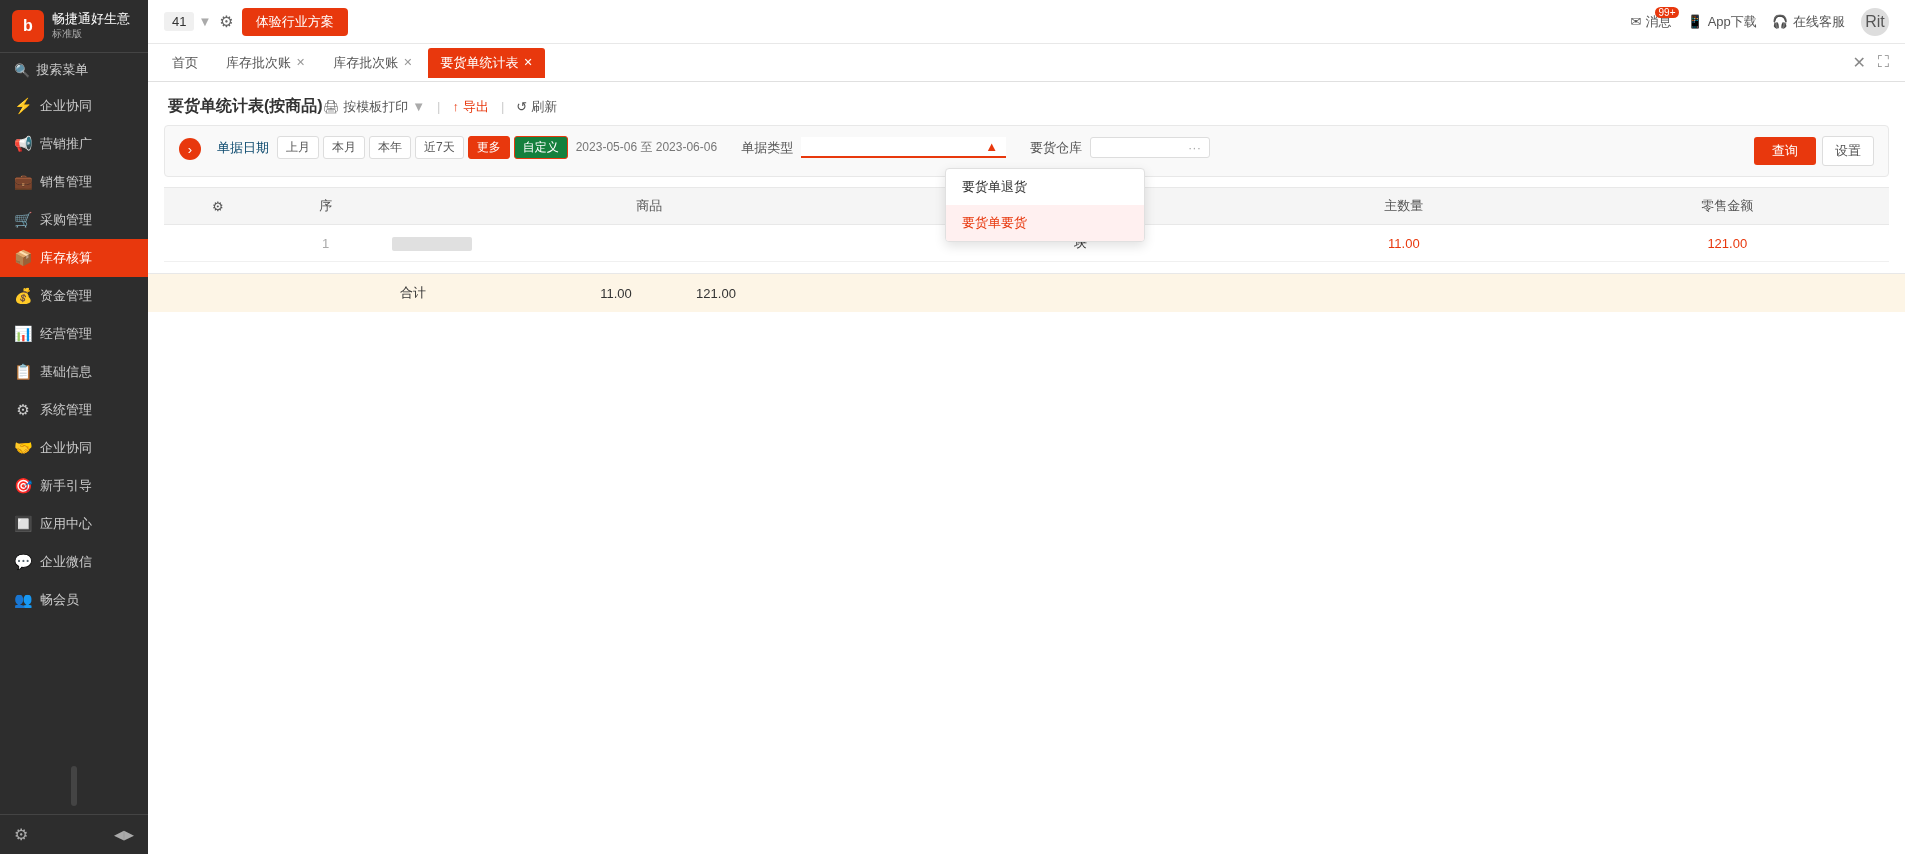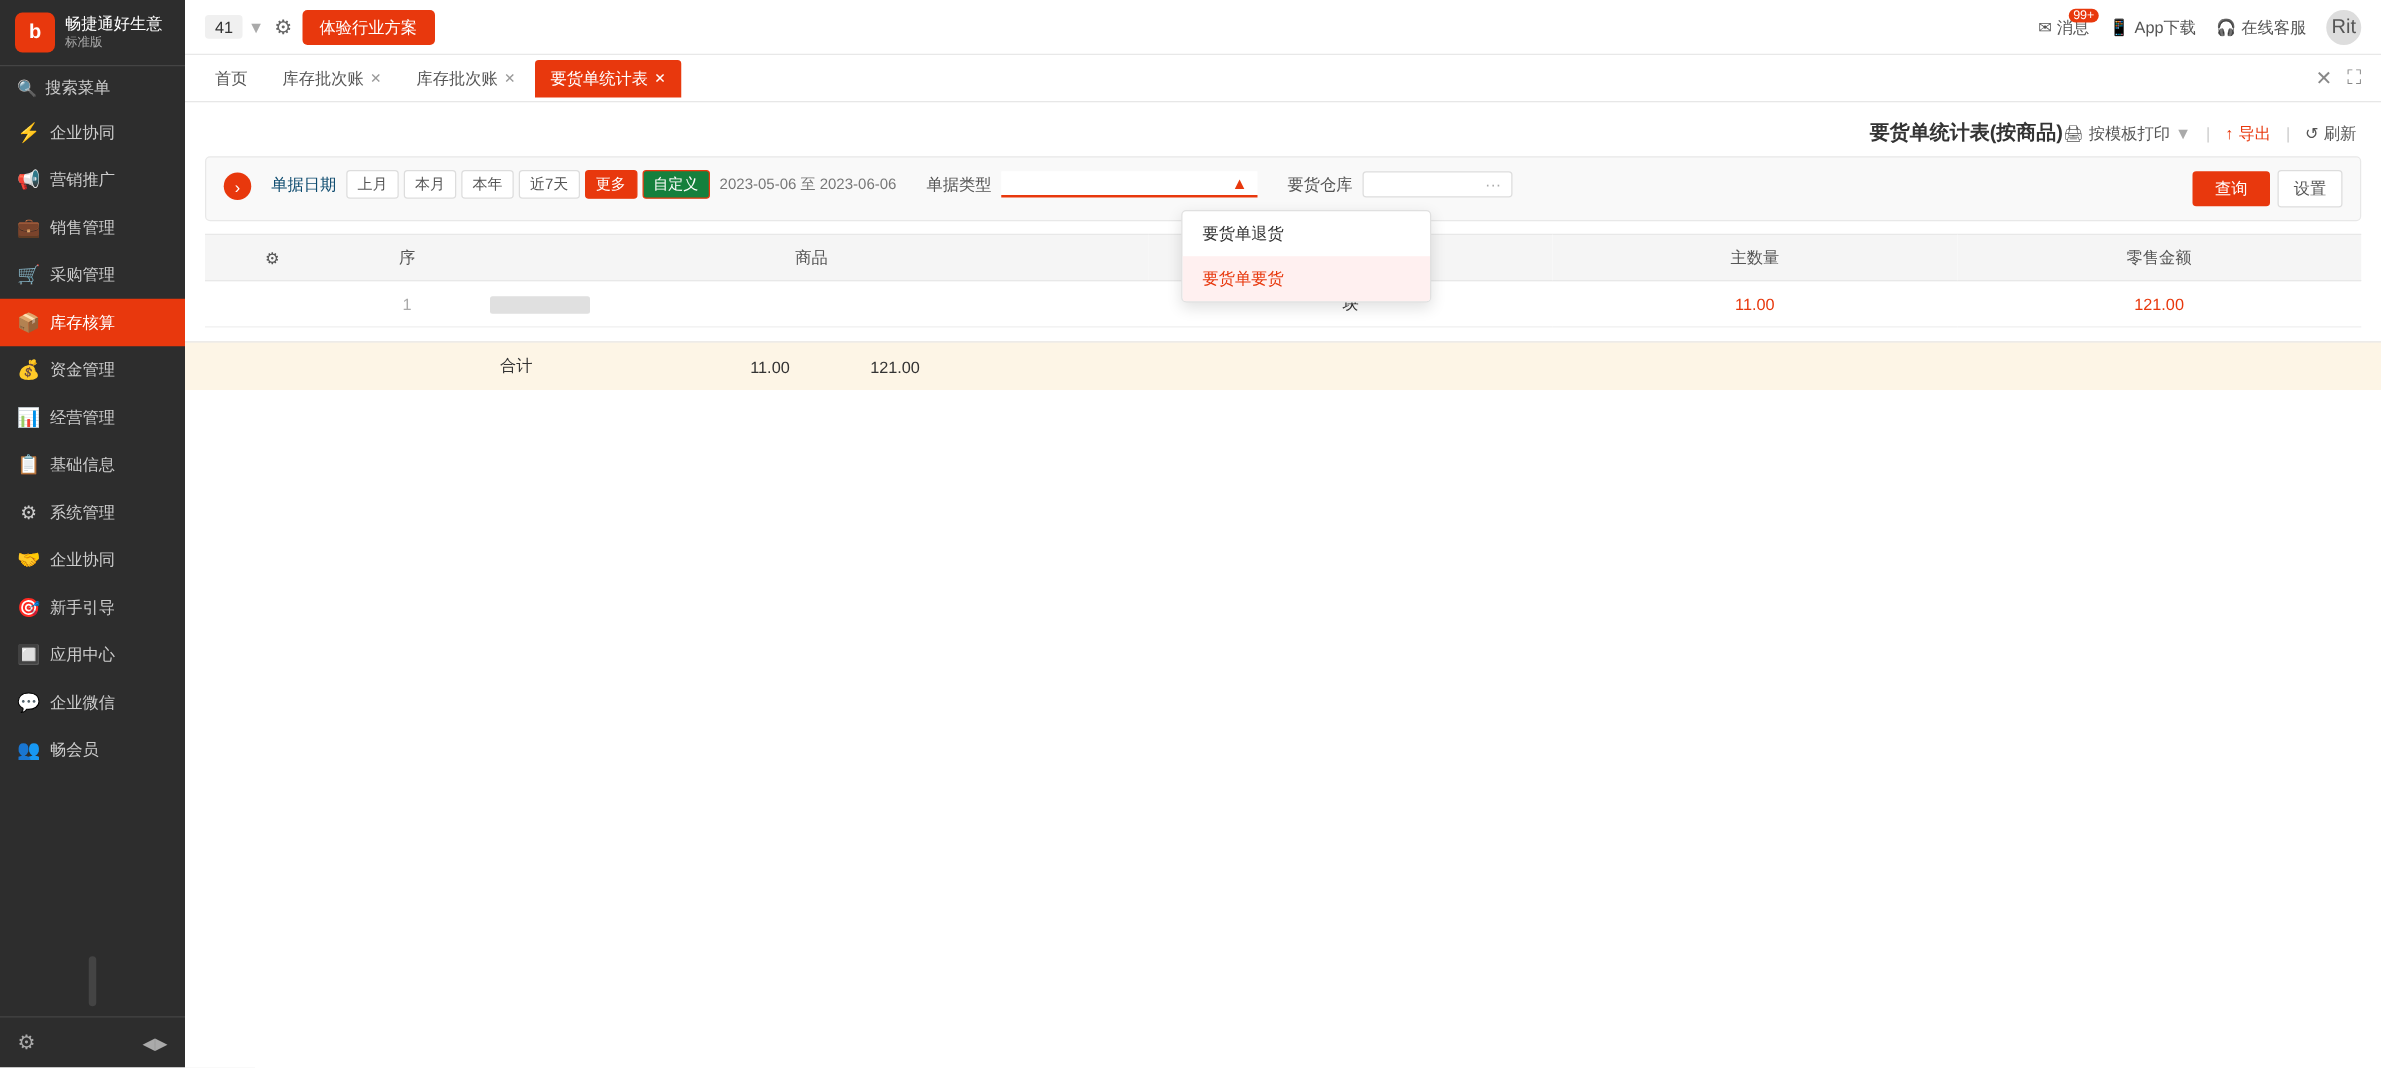--- a/index.html
+++ b/index.html
@@ -162,21 +162,21 @@
       flex: 1;
       overflow: auto;
       background: #fff;
       margin: 0;
       padding: 0;
       position: relative;
     }
 
     
     .page-header {
-      display: flex; align-items: center; justify-content: flex-end;
+      display: flex; align-items: center; justify-content: flex-start;
       padding: 14px 20px 8px 20px;
       background: #fff;
     }
     .page-title { font-size: 16px; font-weight: bold; color: #333; }
     .page-header-actions { display: flex; align-items: center; gap: 12px; }
     .header-btn {
       display: flex; align-items: center; gap: 4px;
       color: #555; font-size: 13px; cursor: pointer;
     }
     .header-btn-red { color: #e8380d; }

